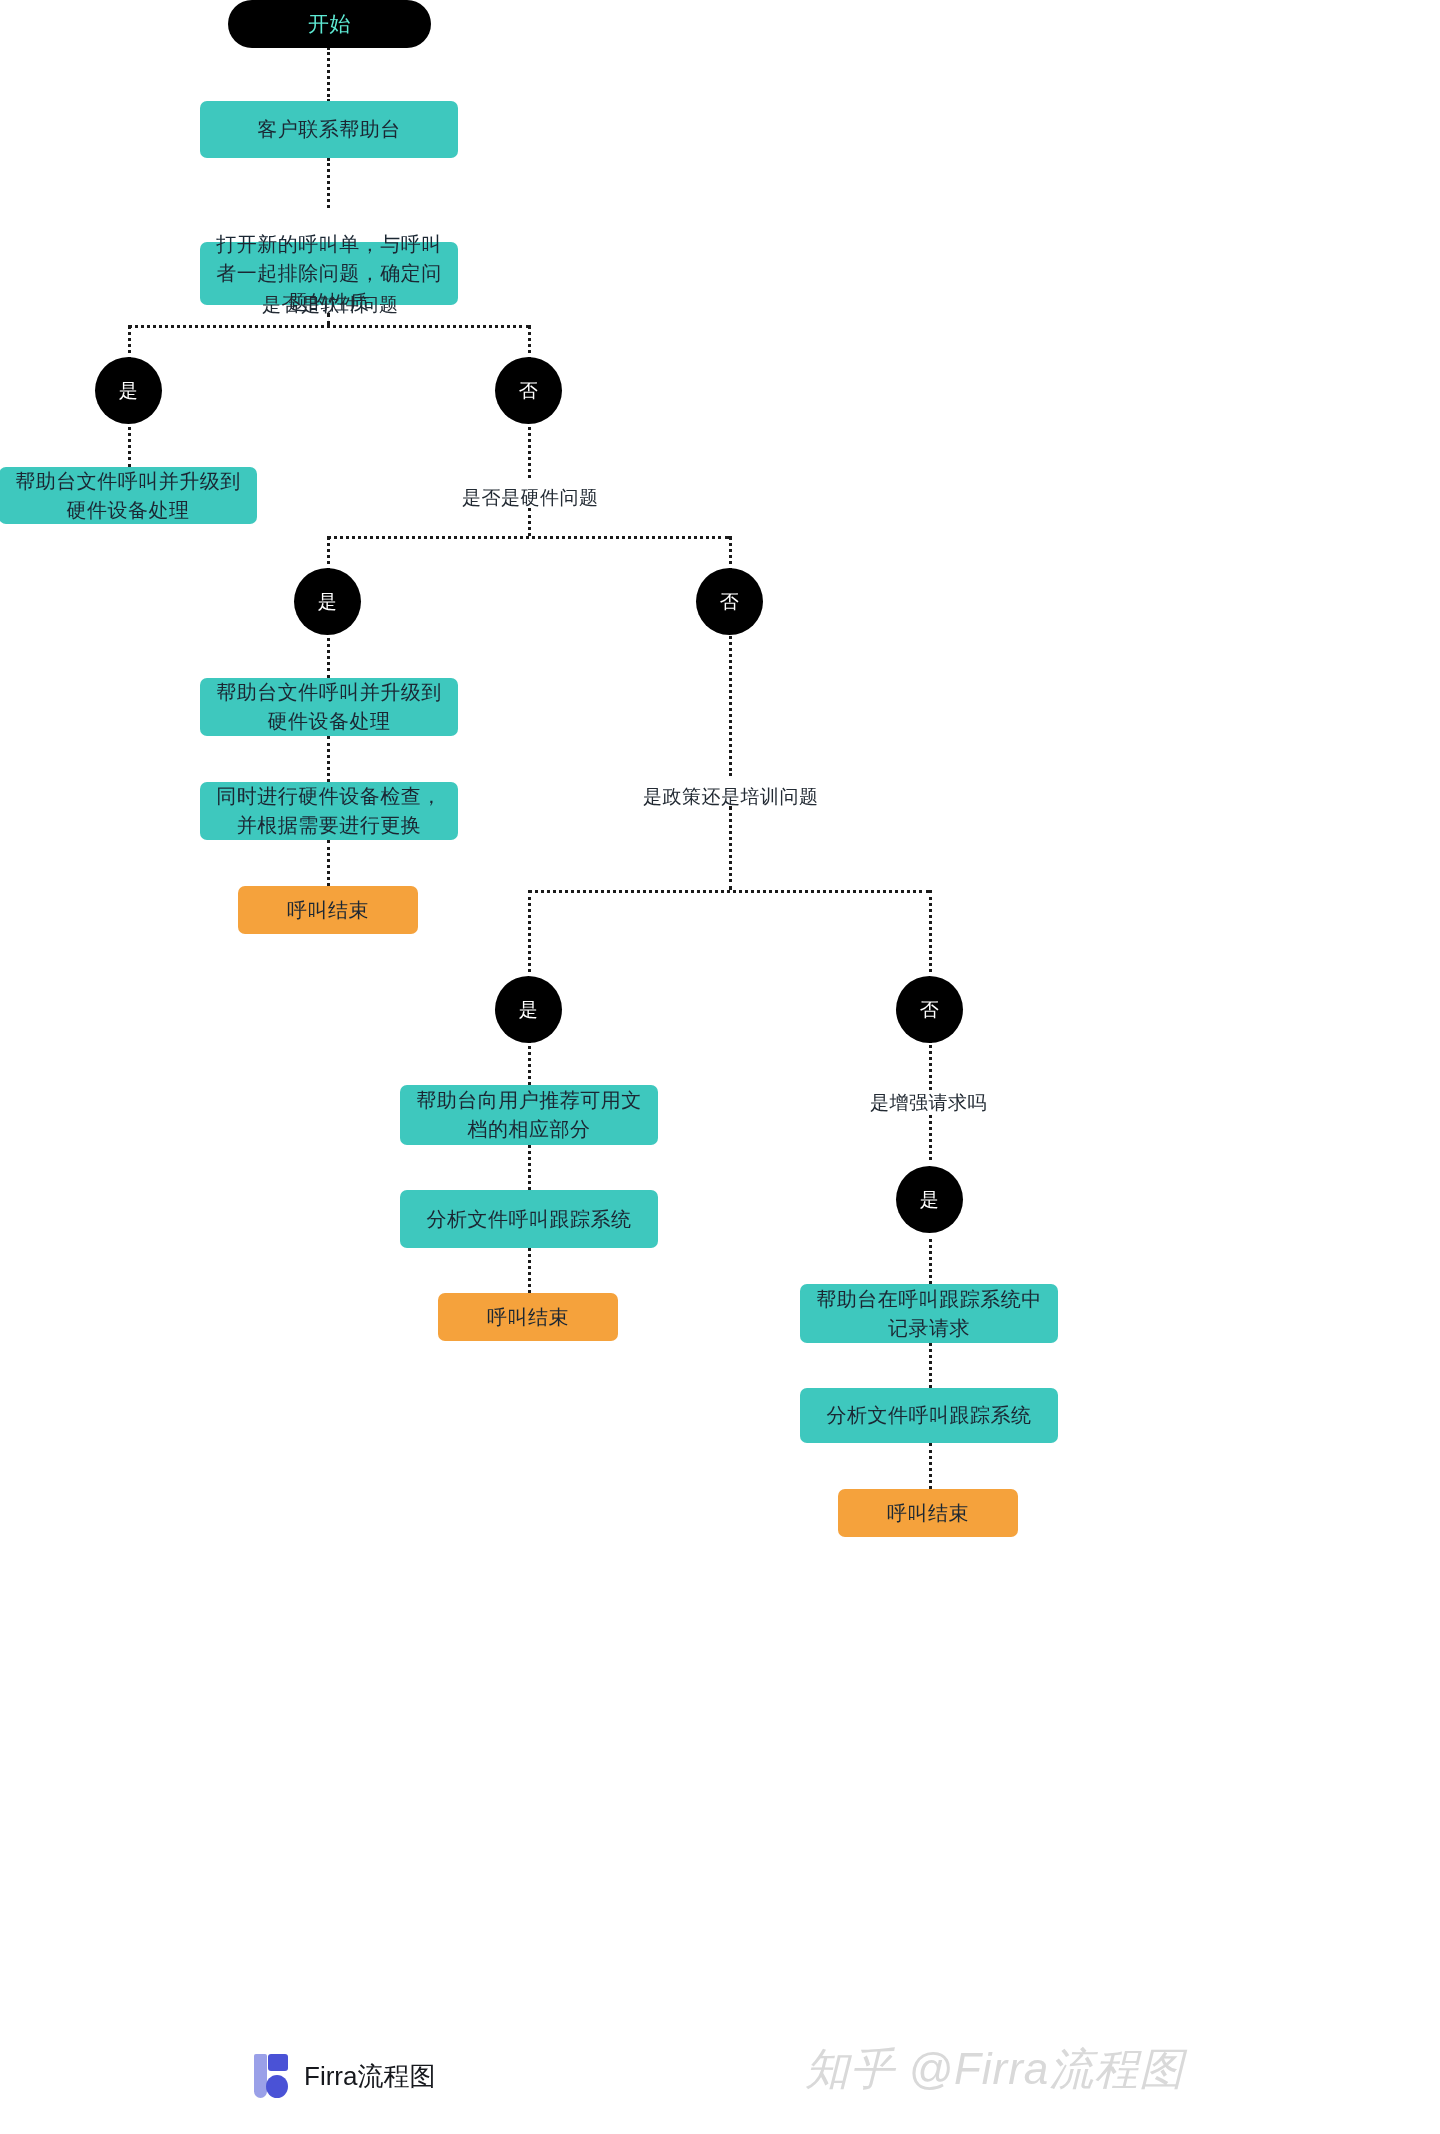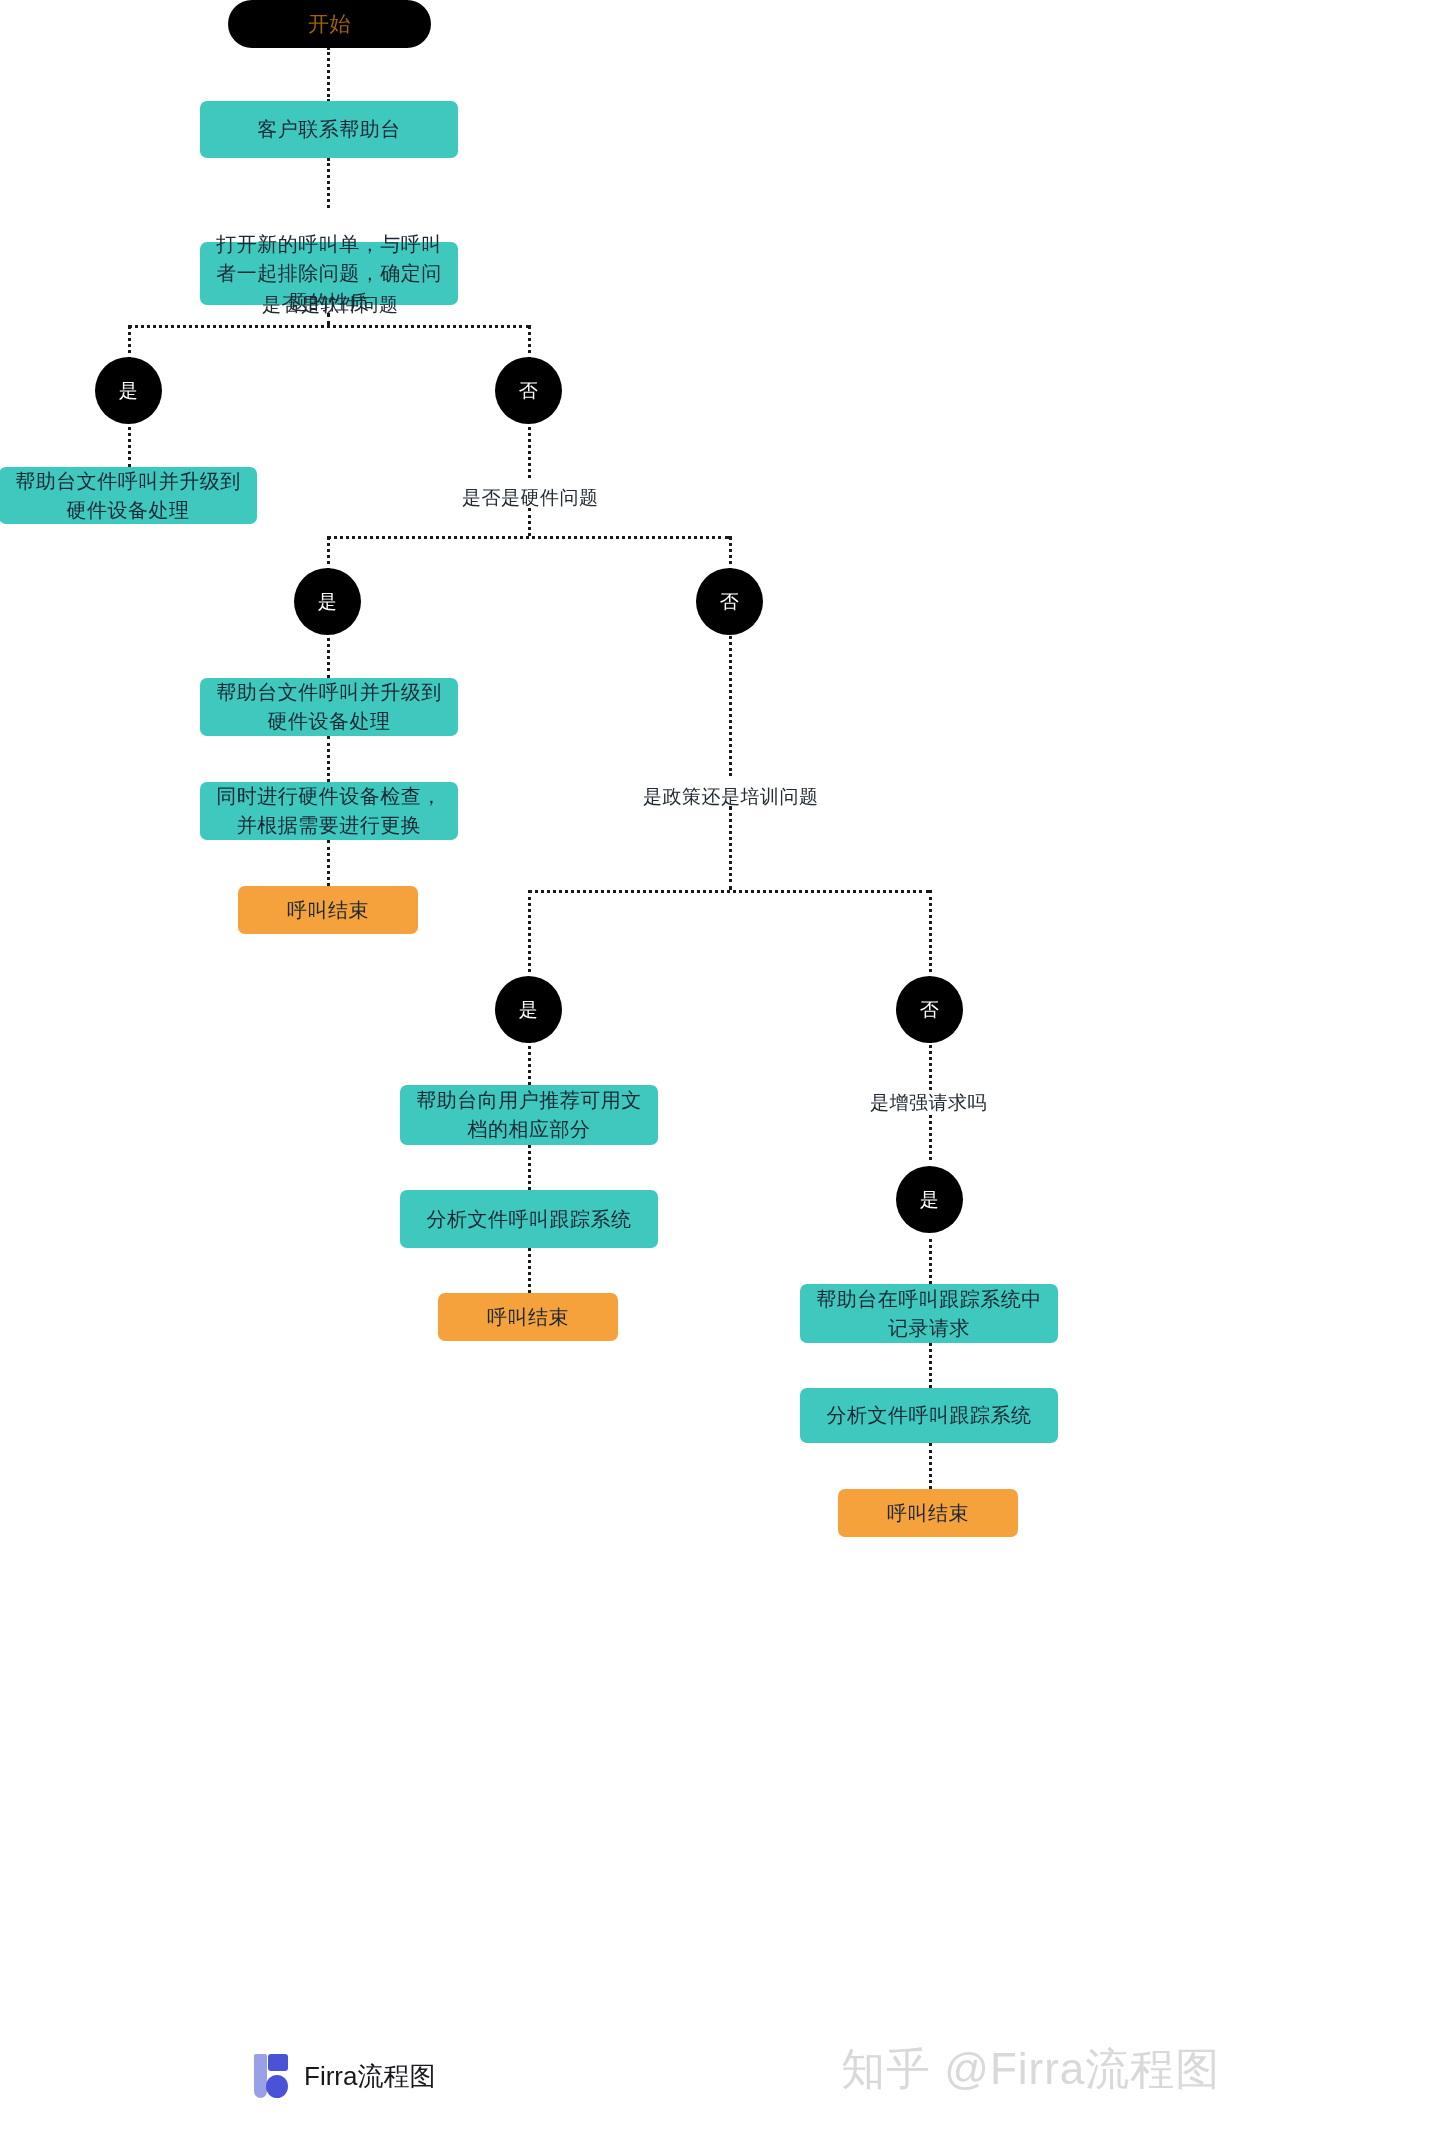--- a/index.html
+++ b/index.html
@@ -37,21 +37,21 @@
     display: flex;
     align-items: center;
     justify-content: center;
     text-align: center;
     line-height: 1.45;
     letter-spacing: .5px;
   }
 
   .node-start {
     background: #000000;
-    color: #a16207;
+    color: #5eead4;
     border-radius: 28px;
     font-size: 21px;
   }
 
   .node-process {
     background: #3EC8BE;
     color: #1b2733;
     border-radius: 7px;
     font-size: 20px;
     padding: 6px 10px;
@@ -225,15 +225,15 @@
 
   <div class="brand" style="left:254px; top:2054px;">
     <span class="brand-mark">
       <span class="bm-left"></span>
       <span class="bm-top"></span>
       <span class="bm-dot"></span>
     </span>
     <span class="brand-text">Firra流程图</span>
   </div>
 
-  <div class="watermark" style="left:841px; top:2040px;">知乎 @Firra流程图</div>
+  <div class="watermark" style="left:805px; top:2040px;font-style:italic;">知乎 @Firra流程图</div>
 
 </div>
 
 </body></html>

